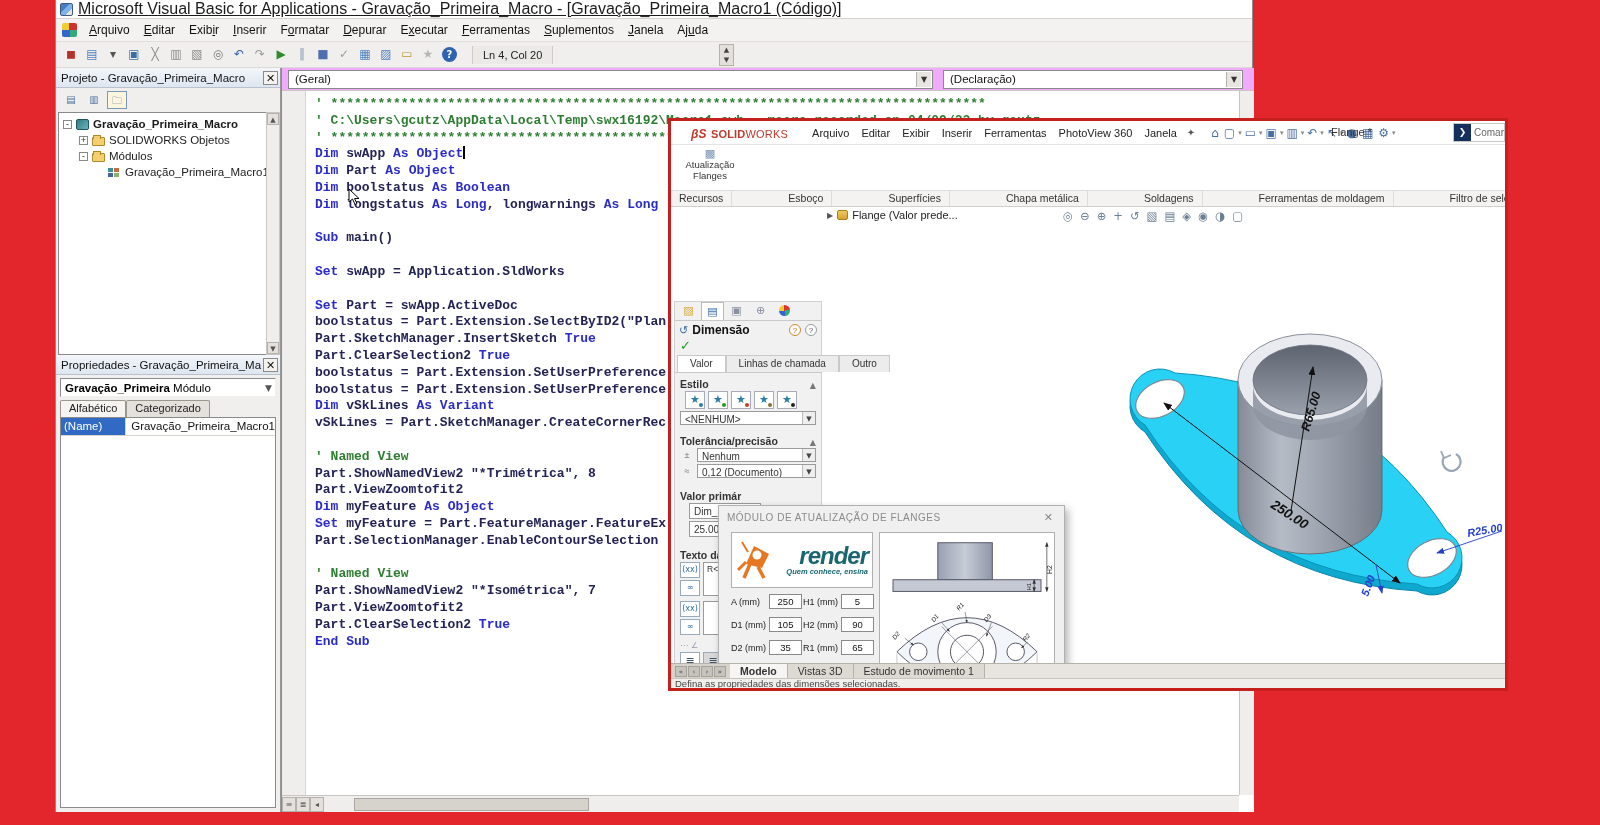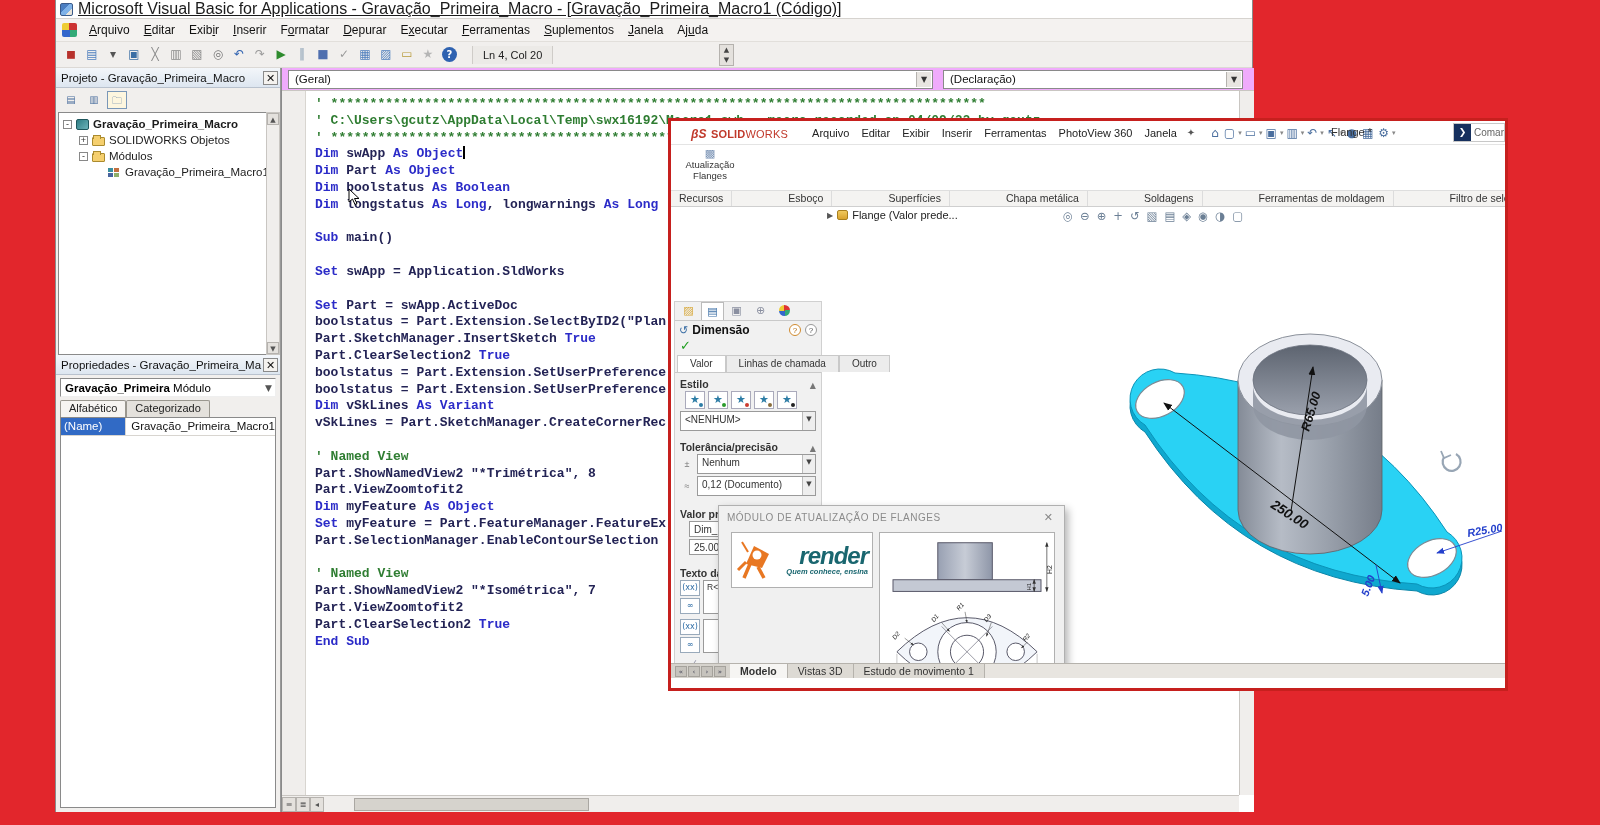--- a/index.html
+++ b/index.html
@@ -117,21 +117,21 @@
   .qmark.o{border-color:#d08a2e;color:#b06a10;}
   .pm-ok{height:16px;padding-left:5px;color:#1e9e1e;font-weight:bold;font-size:13px;line-height:14px;}
   .pm-subtabs{height:18px;display:flex;padding-left:2px;border-bottom:1px solid #c9c9c9;}
   .pm-subtab{font-size:10px;padding:2px 12px;background:#ececec;border:1px solid #c9c9c9;border-bottom:none;white-space:nowrap;}
   .pm-subtab.active{background:#fff;}
   .pm-sec{height:17px;display:flex;align-items:flex-end;padding:0 5px;font-weight:bold;font-size:10.5px;color:#333;}
   .pm-sec .ch{margin-left:auto;font-size:8px;color:#777;}
   .pm-row{display:flex;align-items:center;gap:3px;padding:1px 5px;}
   .star-btn{width:20px;height:18px;background:#fff;border:1px solid #aab;text-align:center;line-height:16px;font-size:11px;color:#2e7da6;position:relative;}
   .star-btn .dot{position:absolute;right:1px;bottom:1px;width:4px;height:4px;border-radius:50%;}
-  .pm-combo{height:20px;background:#fff;border:1px solid #9a9a9a;font-size:10px;padding:2px 16px 0 4px;position:relative;flex:1;white-space:nowrap;overflow:hidden;}
+  .pm-combo{height:14px;background:#fff;border:1px solid #9a9a9a;font-size:10px;padding:2px 16px 0 4px;position:relative;flex:1;white-space:nowrap;overflow:hidden;}
   .pm-combo .dd{position:absolute;right:0;top:0;bottom:0;width:13px;font-size:7px;text-align:center;line-height:15px;color:#444;background:#eee;border-left:1px solid #bbb;}
   .tol-icon{width:14px;font-size:9px;color:#777;text-align:center;}
   .pm-field{height:16px;background:#fff;border:1px solid #9a9a9a;font-size:10px;padding:2px 4px 0 4px;width:72px;}
   .sq-btn{width:20px;height:16px;background:#fff;border:1px solid #9ab;font-size:8px;text-align:center;line-height:14px;color:#2e6da6;}
   .txt-area{flex:1;background:#fff;border:1px solid #9a9a9a;height:34px;font-size:8.5px;padding:1px 3px;color:#333;}
   .jus-btn{width:20px;height:17px;background:#fff;border:1px solid #9ab;font-size:11px;text-align:center;line-height:15px;color:#456;}
   .jus-btn.sel{background:#d8d8d8;}
 
   
   .dialog{position:absolute;left:47px;top:298px;width:347px;height:222px;background:#f0f0f0;border:1px solid #b0b0b0;box-shadow:3px 4px 8px rgba(0,0,0,.3);z-index:20;}
@@ -528,20 +528,34 @@
           <path d="M18 6 L33 14 L26 28 L10 24 Z" fill="#e87722"></path>
           <circle cx="21" cy="15" r="4.5" fill="#fff"></circle>
           <path d="M14 24 L8 38 M22 27 L28 38" stroke="#e87722" stroke-width="3.5" fill="none"></path>
           <path d="M10 22 L2 30" stroke="#e87722" stroke-width="3" fill="none"></path>
         </svg>
         <div class="render-text">
           <div class="r">render</div>
           <div class="tag">Quem conhece, ensina</div>
         </div>
       </div>
+      <div class="dlg-fields">
+          <span class="f-label">A (mm)</span>
+          <span class="f-input">250</span>
+          <span class="f-label">H1 (mm)</span>
+          <span class="f-input">5</span>
+          <span class="f-label">D1 (mm)</span>
+          <span class="f-input">105</span>
+          <span class="f-label">H2 (mm)</span>
+          <span class="f-input">90</span>
+          <span class="f-label">D2 (mm)</span>
+          <span class="f-input">35</span>
+          <span class="f-label">R1 (mm)</span>
+          <span class="f-input">65</span>
+        </div>
 
       <div class="groupbox draw-box">
         <svg width="174" height="185" viewBox="0 0 176 190">
           <defs>
             <linearGradient id="boss2" x1="0" y1="0" x2="1" y2="0">
               <stop offset="0" stop-color="#98a0b2"></stop>
                 <stop offset="0.5" stop-color="#c7ccd6"></stop>
                 <stop offset="1" stop-color="#8e96a8"></stop>
             </linearGradient>
             <marker id="m2" markerWidth="7" markerHeight="6" refX="6" refY="3" orient="auto-start-reverse">
@@ -590,13 +604,14 @@
       <span class="nav-btn glyph">‹</span>
       <span class="nav-btn glyph">›</span>
       <span class="nav-btn glyph">»</span>
     </span>
     <span style="display:flex;">
         <span class="m-tab active">Modelo</span>
         <span class="m-tab">Vistas 3D</span>
         <span class="m-tab">Estudo de movimento 1</span>
       </span>
   </div>
+  <div class="sw-statusbar">Defina as propriedades das dimensões selecionadas.</div>
 </div>
 
 </body></html>

